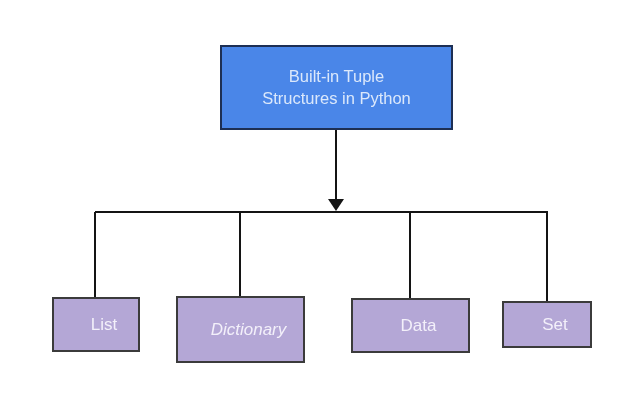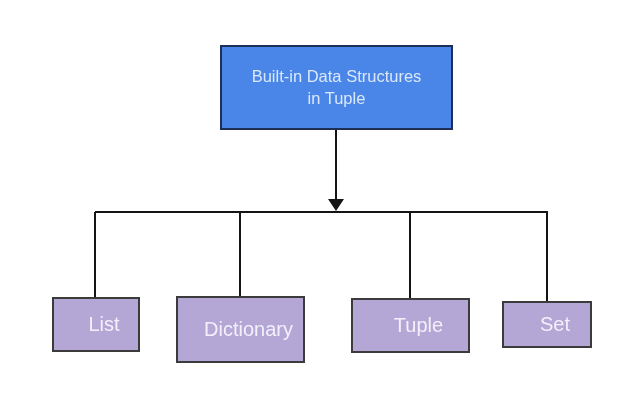--- a/index.html
+++ b/index.html
@@ -34,25 +34,25 @@
     font-size: 16.5px;
     line-height: 1.32;
   }
   .root-node .label-wrap {
     max-width: 175px;
   }
   .child-node {
     background: var(--child-fill, #b4a7d6);
     border: 2px solid var(--child-border, #3b3b3b);
     color: var(--child-text, #f3f0fa);
-    font-size: 20px;
+    font-size: 17px;
     padding-left: 16px;
   }
   .child-list       { left: 52px;  top: 297px; width: 88px;  height: 55px; }
-  .child-dictionary { left: 176px; top: 296px; width: 129px; height: 67px; }
+  .child-dictionary { left: 176px; top: 296px; width: 129px; height: 67px; font-style: italic; }
   .child-tuple      { left: 351px; top: 298px; width: 119px; height: 55px; }
   .child-set        { left: 502px; top: 301px; width: 90px;  height: 47px; justify-content: center; }
 
   .line {
     position: absolute;
     background: var(--connector, #141414);
   }
   .v-line { width: 2px; }
   .h-line { height: 2px; }
 
@@ -73,37 +73,37 @@
     border-right: 8px solid transparent;
     border-top: 12px solid var(--connector, #141414);
   }
 </style>
 </head>
 <body>
 
 <div class="canvas">
 
   <div class="node root-node">
-    <div class="label-wrap">Built-in Data Structures in Tuple</div>
+    <div class="label-wrap">Built-in Tuple Structures in Python</div>
   </div>
 
   <div class="line v-line arrow-stem"></div>
   <div class="arrowhead-down"></div>
   <div class="line h-line h-connector"></div>
   <div class="line v-line drop-list"></div>
   <div class="line v-line drop-dict"></div>
   <div class="line v-line drop-tuple"></div>
   <div class="line v-line drop-set"></div>
 
   <div class="node child-node child-list">
     <span>List</span>
   </div>
   <div class="node child-node child-dictionary">
     <span>Dictionary</span>
   </div>
   <div class="node child-node child-tuple">
-    <span>Tuple</span>
+    <span>Data</span>
   </div>
   <div class="node child-node child-set">
     <span>Set</span>
   </div>
 
 </div>
 
 </body></html>

